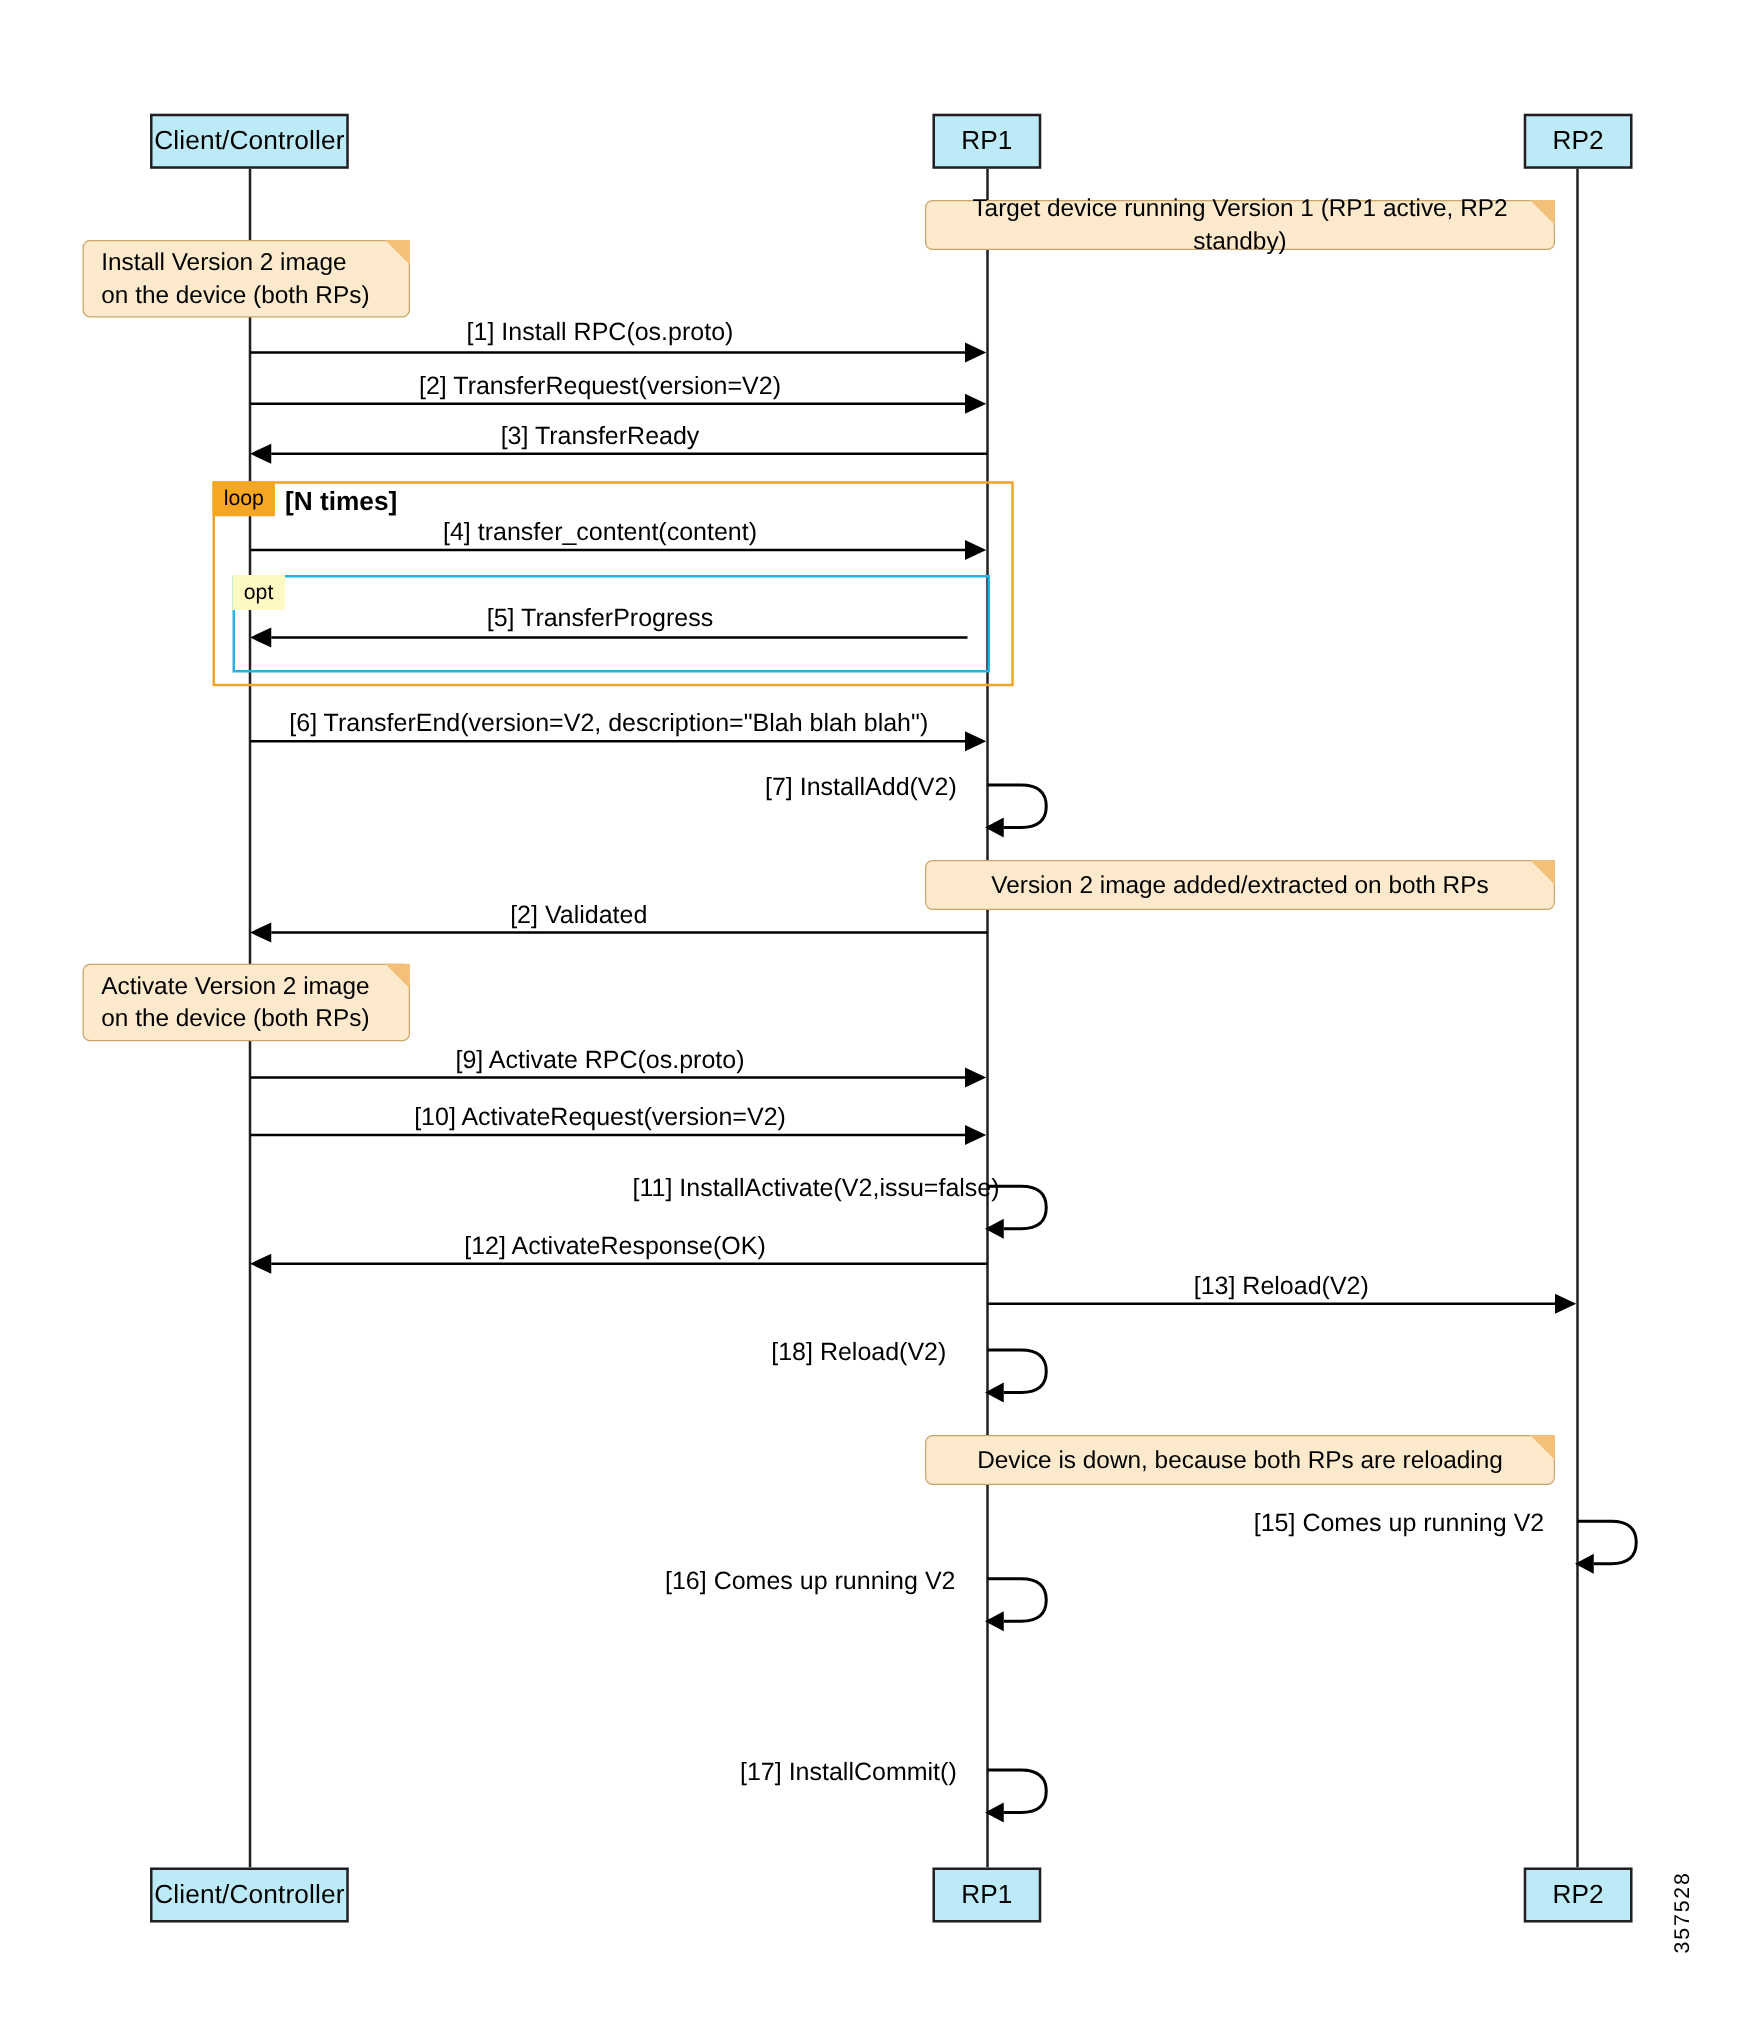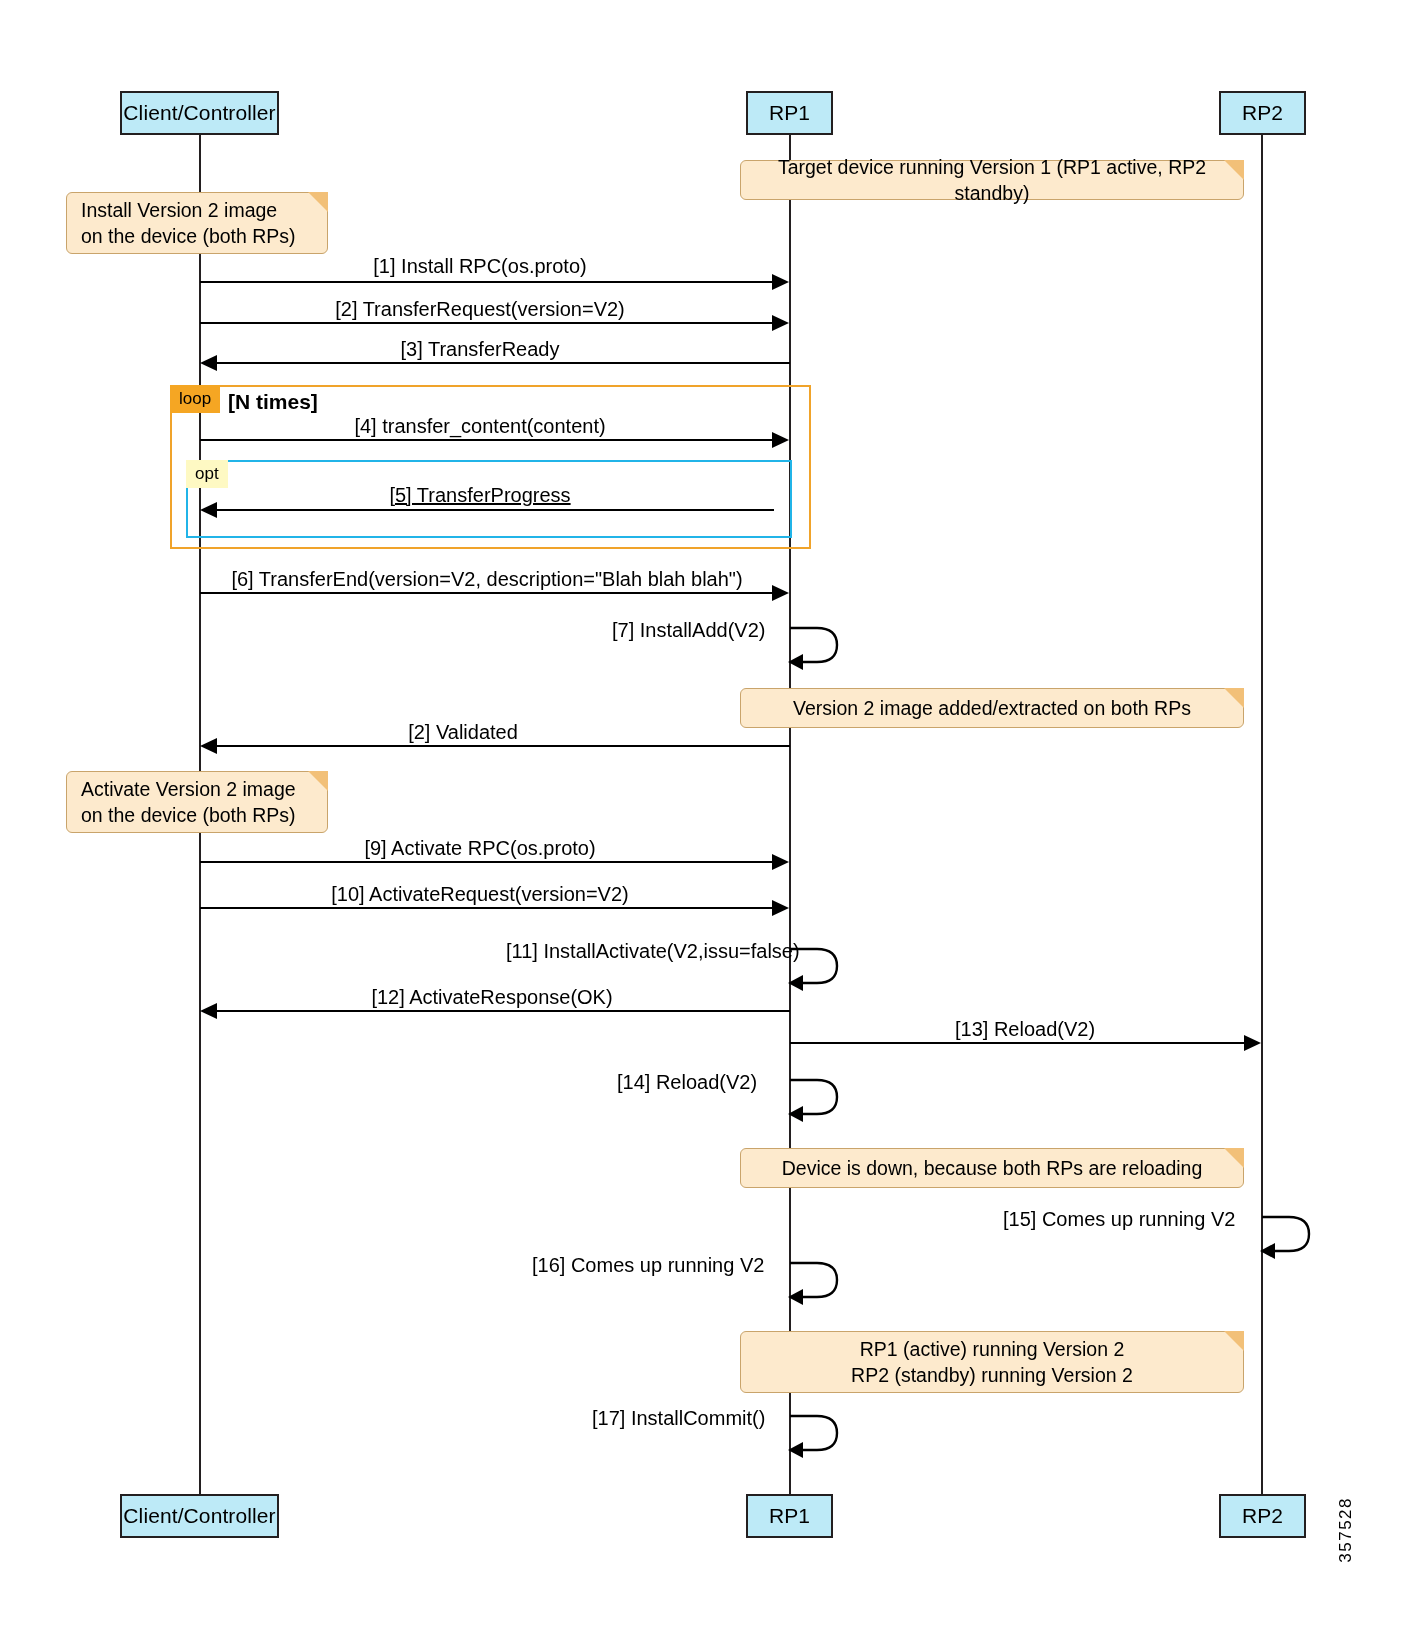--- a/index.html
+++ b/index.html
@@ -193,21 +193,21 @@
   <div class="frag-tab loop" style="left:170px; top:385px;">loop</div>
   <div class="frag-cond" style="left:228px; top:390px;">[N times]</div>
 
   <div class="msg-label center" style="left:480px; top:414px;">[4] transfer_content(content)</div>
   <div class="msg-line" style="left:200px; top:439px; width:573px;"></div>
   <div class="arrow-head right" style="left:772px; top:432px;"></div>
 
   <div class="fragment opt" style="left:186px; top:460px; width:606px; height:78px;"></div>
   <div class="frag-tab opt" style="left:186px; top:460px;">opt</div>
 
-  <div class="msg-label center" style="left:480px; top:483px;text-decoration:underline;">[5] TransferProgress</div>
+  <div class="msg-label center" style="left:480px; top:483px;">[5] TransferProgress</div>
   <div class="msg-line" style="left:217px; top:509px; width:557px;"></div>
   <div class="arrow-head left" style="left:200px; top:502px;"></div>
 
   <div class="msg-label center" style="left:487px; top:567px;">[6] TransferEnd(version=V2, description="Blah blah blah")</div>
   <div class="msg-line" style="left:200px; top:592px; width:573px;"></div>
   <div class="arrow-head right" style="left:772px; top:585px;"></div>
 
   <div class="msg-label" style="left:612px; top:618px;">[7] InstallAdd(V2)</div>
   <div class="self-msg" style="left:789px; top:624px;">
     <svg width="60" height="45" viewBox="0 0 60 45">
@@ -248,21 +248,21 @@
   </div>
 
   <div class="msg-label center" style="left:492px; top:985px;">[12] ActivateResponse(OK)</div>
   <div class="msg-line" style="left:217px; top:1010px; width:573px;"></div>
   <div class="arrow-head left" style="left:200px; top:1003px;"></div>
 
   <div class="msg-label center" style="left:1025px; top:1017px;">[13] Reload(V2)</div>
   <div class="msg-line" style="left:790px; top:1042px; width:455px;"></div>
   <div class="arrow-head right" style="left:1244px; top:1035px;"></div>
 
-  <div class="msg-label" style="left:617px; top:1070px;">[14] Reload(V2)</div>
+  <div class="msg-label" style="left:617px; top:1070px;">[18] Reload(V2)</div>
   <div class="self-msg" style="left:789px; top:1076px;">
     <svg width="60" height="45" viewBox="0 0 60 45">
       <path d="M 1 4 L 28 4 Q 48 4 48 21 Q 48 38 28 38 L 14 38" fill="none" stroke="#000" stroke-width="2.4"></path>
       <polygon points="14,30 -1,38 14,46" fill="#000"></polygon>
     </svg>
   </div>
 
   <div class="note center" style="left:740px; top:1148px; width:504px; height:40px;">
     <span>Device is down, because both RPs are reloading</span>
     <span class="fold"></span>
@@ -277,25 +277,20 @@
   </div>
 
   <div class="msg-label" style="left:532px; top:1253px;">[16] Comes up running V2</div>
   <div class="self-msg" style="left:789px; top:1259px;">
     <svg width="60" height="45" viewBox="0 0 60 45">
       <path d="M 1 4 L 28 4 Q 48 4 48 21 Q 48 38 28 38 L 14 38" fill="none" stroke="#000" stroke-width="2.4"></path>
       <polygon points="14,30 -1,38 14,46" fill="#000"></polygon>
     </svg>
   </div>
 
-  <div class="note center" style="left:740px; top:1331px; width:504px; height:62px;">
-    <span>RP1 (active) running Version 2</span>
-    <span>RP2 (standby) running Version 2</span>
-    <span class="fold"></span>
-  </div>
 
   <div class="msg-label" style="left:592px; top:1406px;">[17] InstallCommit()</div>
   <div class="self-msg" style="left:789px; top:1412px;">
     <svg width="60" height="45" viewBox="0 0 60 45">
       <path d="M 1 4 L 28 4 Q 48 4 48 21 Q 48 38 28 38 L 14 38" fill="none" stroke="#000" stroke-width="2.4"></path>
       <polygon points="14,30 -1,38 14,46" fill="#000"></polygon>
     </svg>
   </div>
 
   <div class="fig-id" style="left:1336px; top:1497px;">357528</div>

